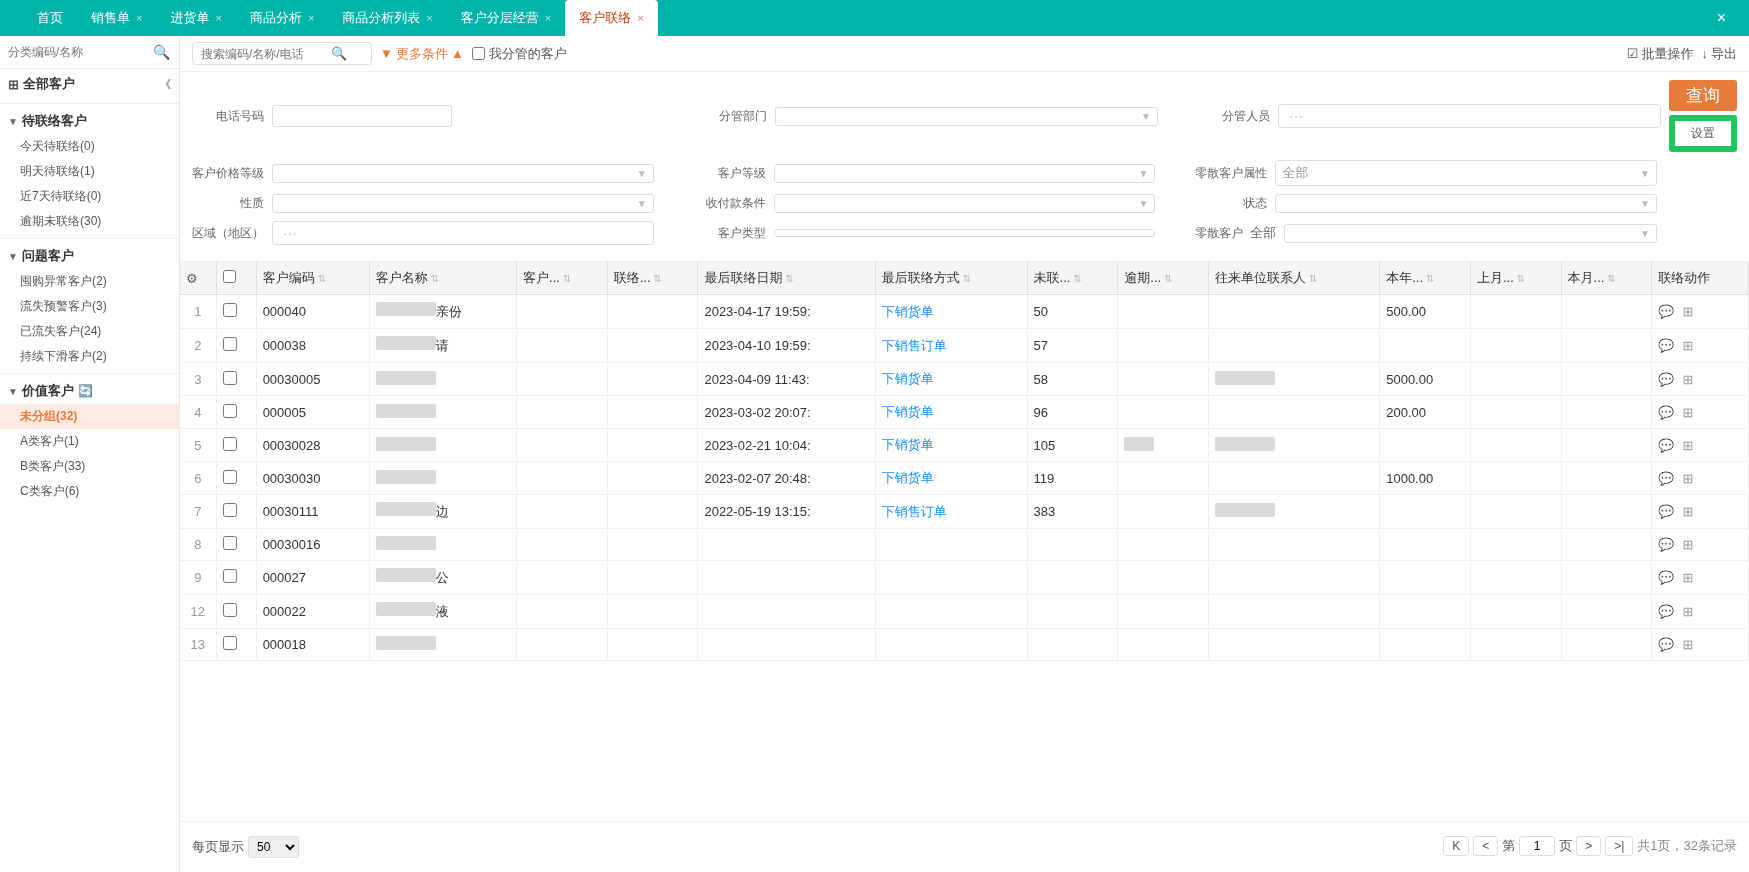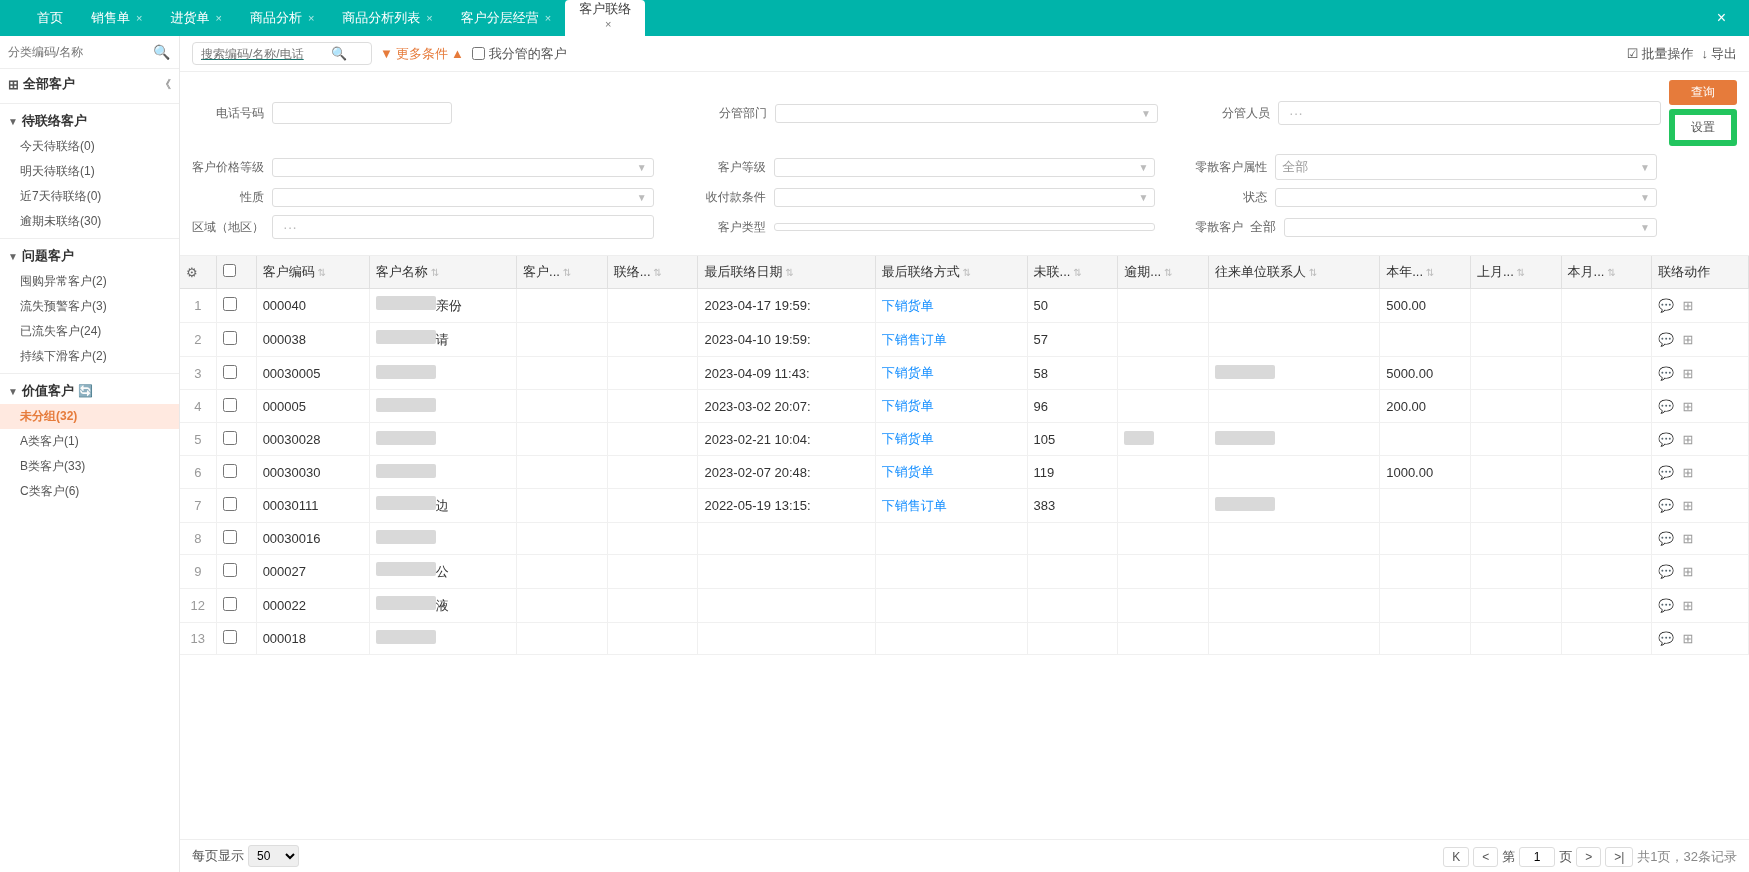--- a/index.html
+++ b/index.html
@@ -17,21 +17,21 @@
     .nav-item {
       padding: 0 14px;
       height: 36px;
       display: flex;
       align-items: center;
       cursor: pointer;
       color: #fff;
       font-size: 13px;
       white-space: nowrap;
     }
-    .nav-item.active { background: #fff; color: #404040; border-radius: 4px 4px 0 0; flex-direction: column; }
+    .nav-item.active { background: #fff; color: #c2410c; border-radius: 4px 4px 0 0; }
     .nav-item .close-btn { margin-left: 6px; font-size: 11px; opacity: 0.7; }
     .nav-home { font-size: 13px; }
     .nav-close-all { margin-left: auto; font-size: 16px; cursor: pointer; color: #fff; }
 
     
     .main-layout {
       display: flex;
       height: calc(100vh - 36px);
     }
 
@@ -206,21 +206,21 @@
       gap: 4px;
       margin-left: 8px;
     }
     .btn-query {
       background: #e67b3b;
       color: #fff;
       border: none;
       border-radius: 3px;
       padding: 4px 16px;
       cursor: pointer;
-      font-size: 12px;
+      font-size: 17px;
     }
     .btn-reset {
       background: #fff;
       color: #555;
       border: 6px solid #22c55e;
       border-radius: 3px;
       padding: 4px 16px;
       cursor: pointer;
       font-size: 12px;
     }
@@ -261,22 +261,22 @@
     }
     .row-num { color: #999; text-align: center; }
     .link-text { color: #1890ff; cursor: pointer; }
     .blurred { background: #d9d9d9; color: transparent; border-radius: 2px; display: inline-block; min-width: 60px; height: 14px; }
     .action-icons { display: flex; gap: 8px; color: #999; cursor: pointer; }
     .checkbox { width: 14px; height: 14px; cursor: pointer; }
 
     
     .bottom-bar {
       display: flex;
-      align-items: flex-end;
-      padding: 5px 12px;
+      align-items: flex-start;
+      padding: 14px 12px;
       background: #fff;
       border-top: 1px solid #eee;
       font-size: 12px;
       color: #555;
       gap: 8px;
     }
     .bottom-bar .per-page { display: flex; align-items: center; gap: 4px; }
     .per-page select {
       border: 1px solid #ddd;
       border-radius: 3px;
@@ -384,21 +384,21 @@
     <div class="sidebar-item active">未分组(32)</div>
     <div class="sidebar-item">A类客户(1)</div>
     <div class="sidebar-item">B类客户(33)</div>
     <div class="sidebar-item">C类客户(6)</div>
   </div>
 
   <div class="content-area">
 
     <div class="toolbar">
       <div class="toolbar-search">
-        <input type="text" style="border: none; outline: none; font-size: 12px; width: 130px; color: #0f766e; text-decoration: underline;" placeholder="搜索编码/名称/电话">
+        <input type="text" style="border: none; outline: none; font-size: 12px; width: 130px; color: #6d28d9;" placeholder="搜索编码/名称/电话">
         <span style="color:#ccc;">🔍</span>
       </div>
       <div class="more-conditions">
         <span style="color:#e67b3b;">▼</span>
         <span>更多条件</span>
         <span>▲</span>
       </div>
       <div class="my-customers">
         <input type="checkbox" style="">
         <span>我分管的客户</span>

